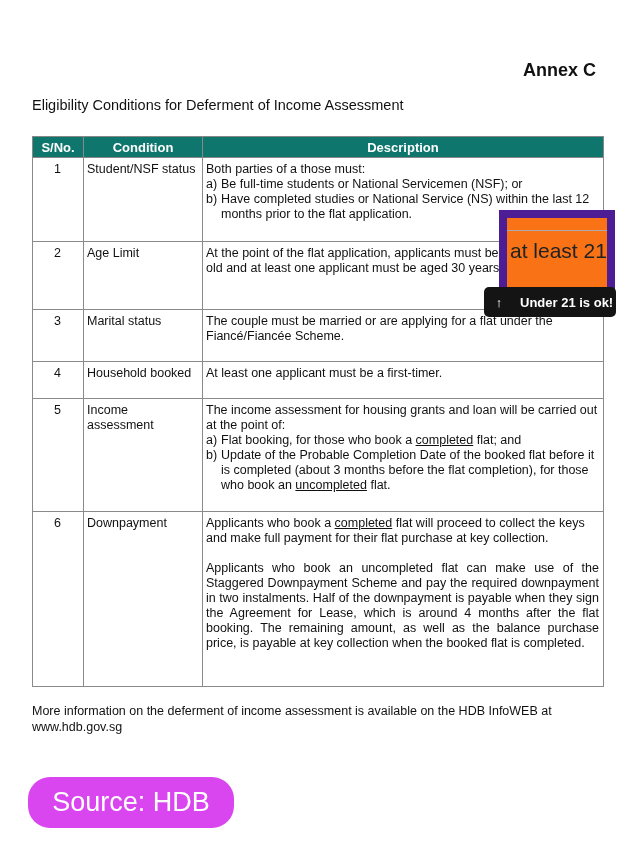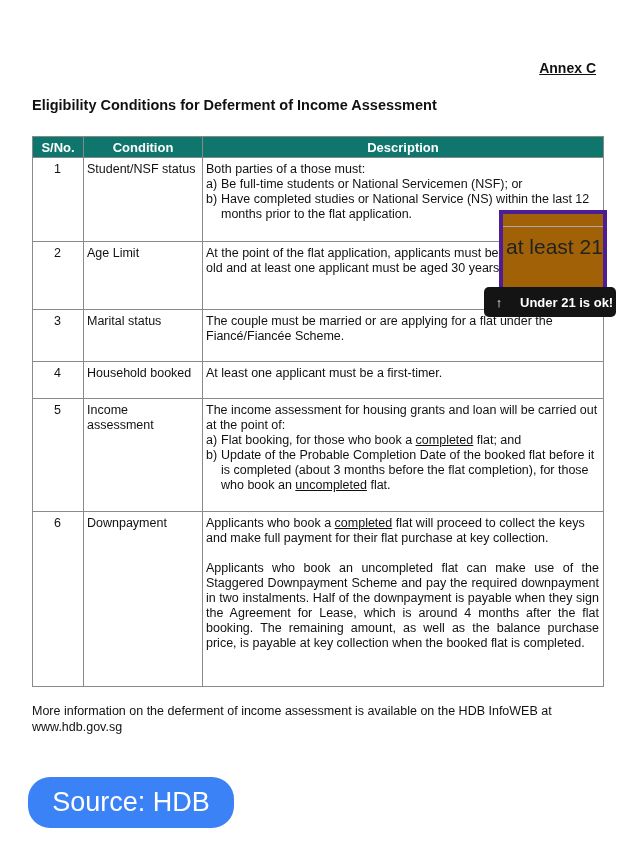--- a/index.html
+++ b/index.html
@@ -1,38 +1,38 @@
 <!DOCTYPE html>
 <html><head>
 <meta charset="utf-8">
 <style>
   html, body { margin:0; padding:0; }
   body { width:640px; height:853px; background:#ffffff; position:relative; overflow:hidden;
          font-family:"Liberation Sans", sans-serif; color:#111; }
-  .annex { position:absolute; right:44px; top:60px; font-weight:bold; font-size:14px;text-decoration:underline; }
-  .doc-title { position:absolute; left:32px; top:97px; font-weight:bold; font-size:14.5px; }
+  .annex { position:absolute; right:44px; top:60px; font-weight:bold; font-size:18px; }
+  .doc-title { position:absolute; left:32px; top:97px; font-weight:normal; font-size:14.5px; }
   table.elig { position:absolute; left:32px; top:136px; width:572px; border-collapse:collapse;
                font-size:12.5px; line-height:15px; table-layout:fixed; }
   table.elig th { background:#0f766e; color:#fff; font-weight:bold; font-size:13px;
                   height:20px; padding:0; border:1px solid #888; }
   table.elig td { border:1.5px solid #8a8a8a; vertical-align:top; padding:4px 4px 8px 3px; }
   col.c1 { width:51px; } col.c2 { width:119px; }
   td.num { text-align:center; }
   .list { margin:0; padding:0; list-style:none; }
   .list li { display:flex; }
   .list .lbl { width:15px; flex:none; }
   .u { text-decoration:underline;text-align:center; }
   .justify { text-align:justify; }
   .para2 { margin-top:15px; }
   .footer { position:absolute; left:32px; top:703px; width:572px; font-size:12.5px; line-height:16px; }
   .footer a { color:#111; }
-  .source { position:absolute; left:28px; top:777px; width:206px; height:51px; background:#3b82f6;
+  .source { position:absolute; left:28px; top:777px; width:206px; height:51px; background:#d946ef;
             border-radius:22px; color:#fff; font-size:27px; line-height:51px; text-align:center; }
   .zoom-box { position:absolute; left:499px; top:210px; width:100px; height:78px;
-              border:4px solid #4c1d95; background:#a16207; overflow:hidden; }
+              border:8px solid #4c1d95; background:#f97316; overflow:hidden; }
   .zoom-box .line { position:absolute; left:0; right:0; top:12px; border-top:1.5px solid #aaa; }
   .zoom-box .zt { position:absolute; left:3px; top:20px; font-size:21px; line-height:25px; white-space:nowrap; color:#222; }
   .tooltip { position:absolute; left:484px; top:287px; width:132px; height:30px; background:#141414;
              border-radius:5px; color:#fff; font-weight:bold; font-size:13px; display:flex; align-items:center; }
   .tooltip .arrow { width:26px; text-align:center; font-size:13px; margin-left:2px; }
   .tooltip .tt { margin-left:8px; }
 </style>
 </head>
 <body>
 

